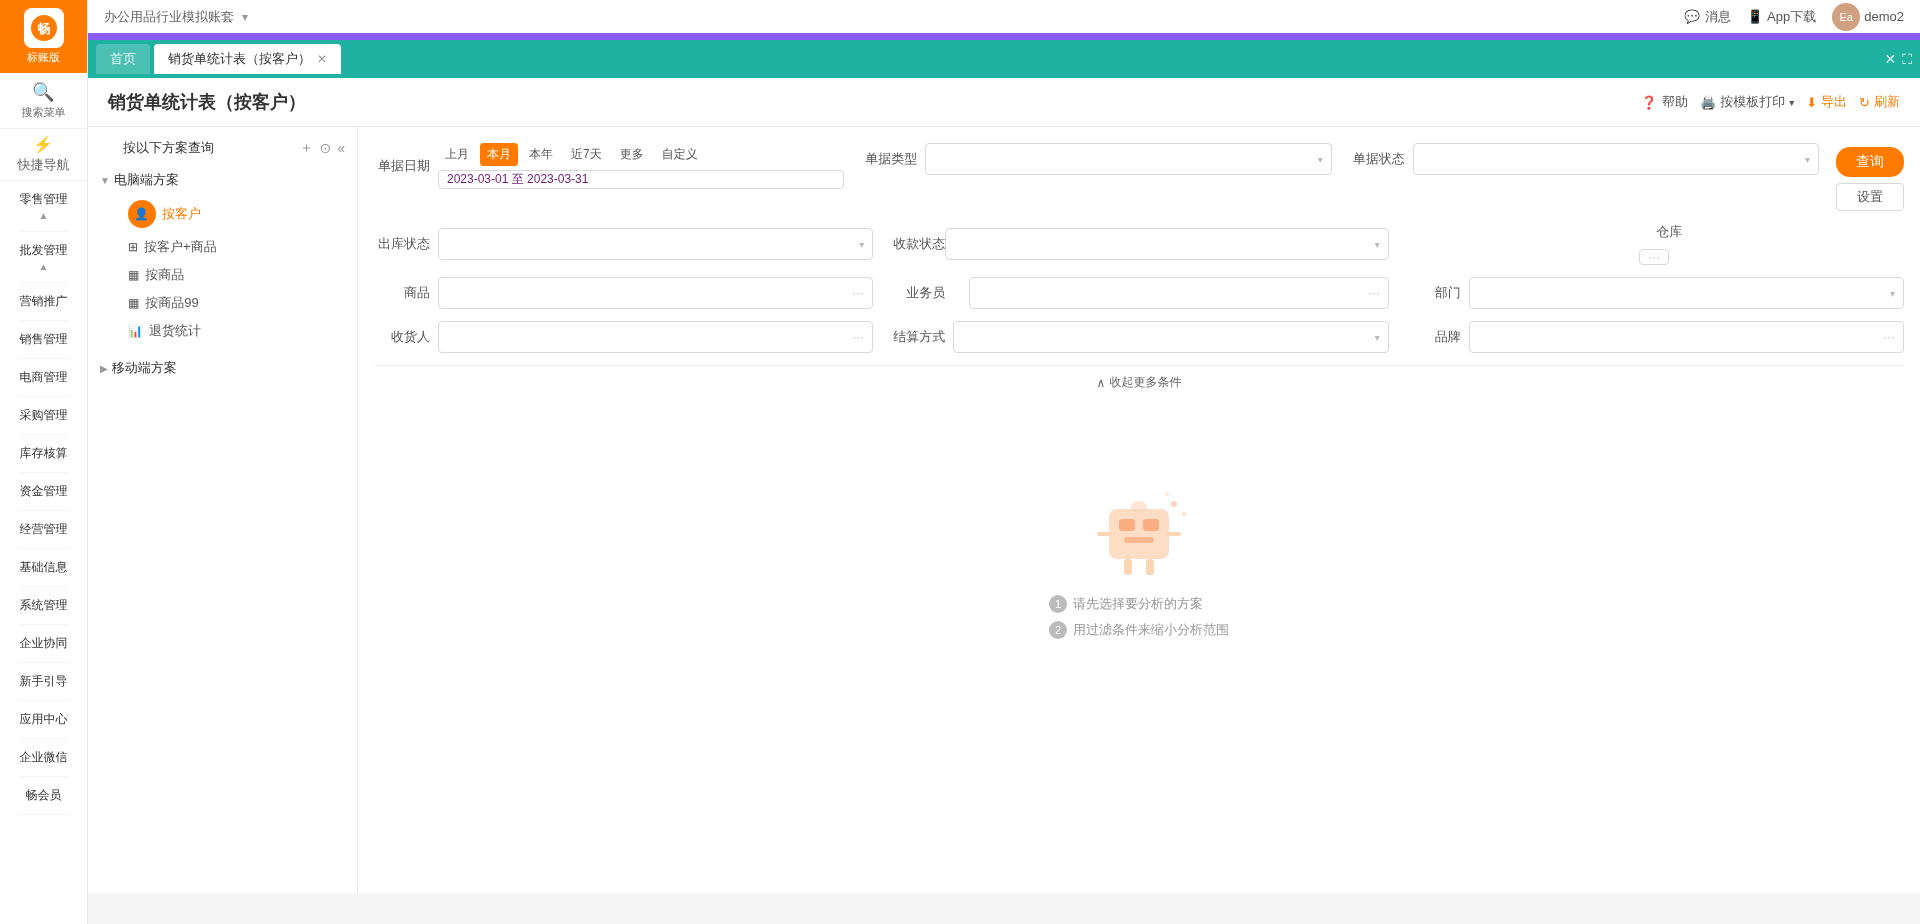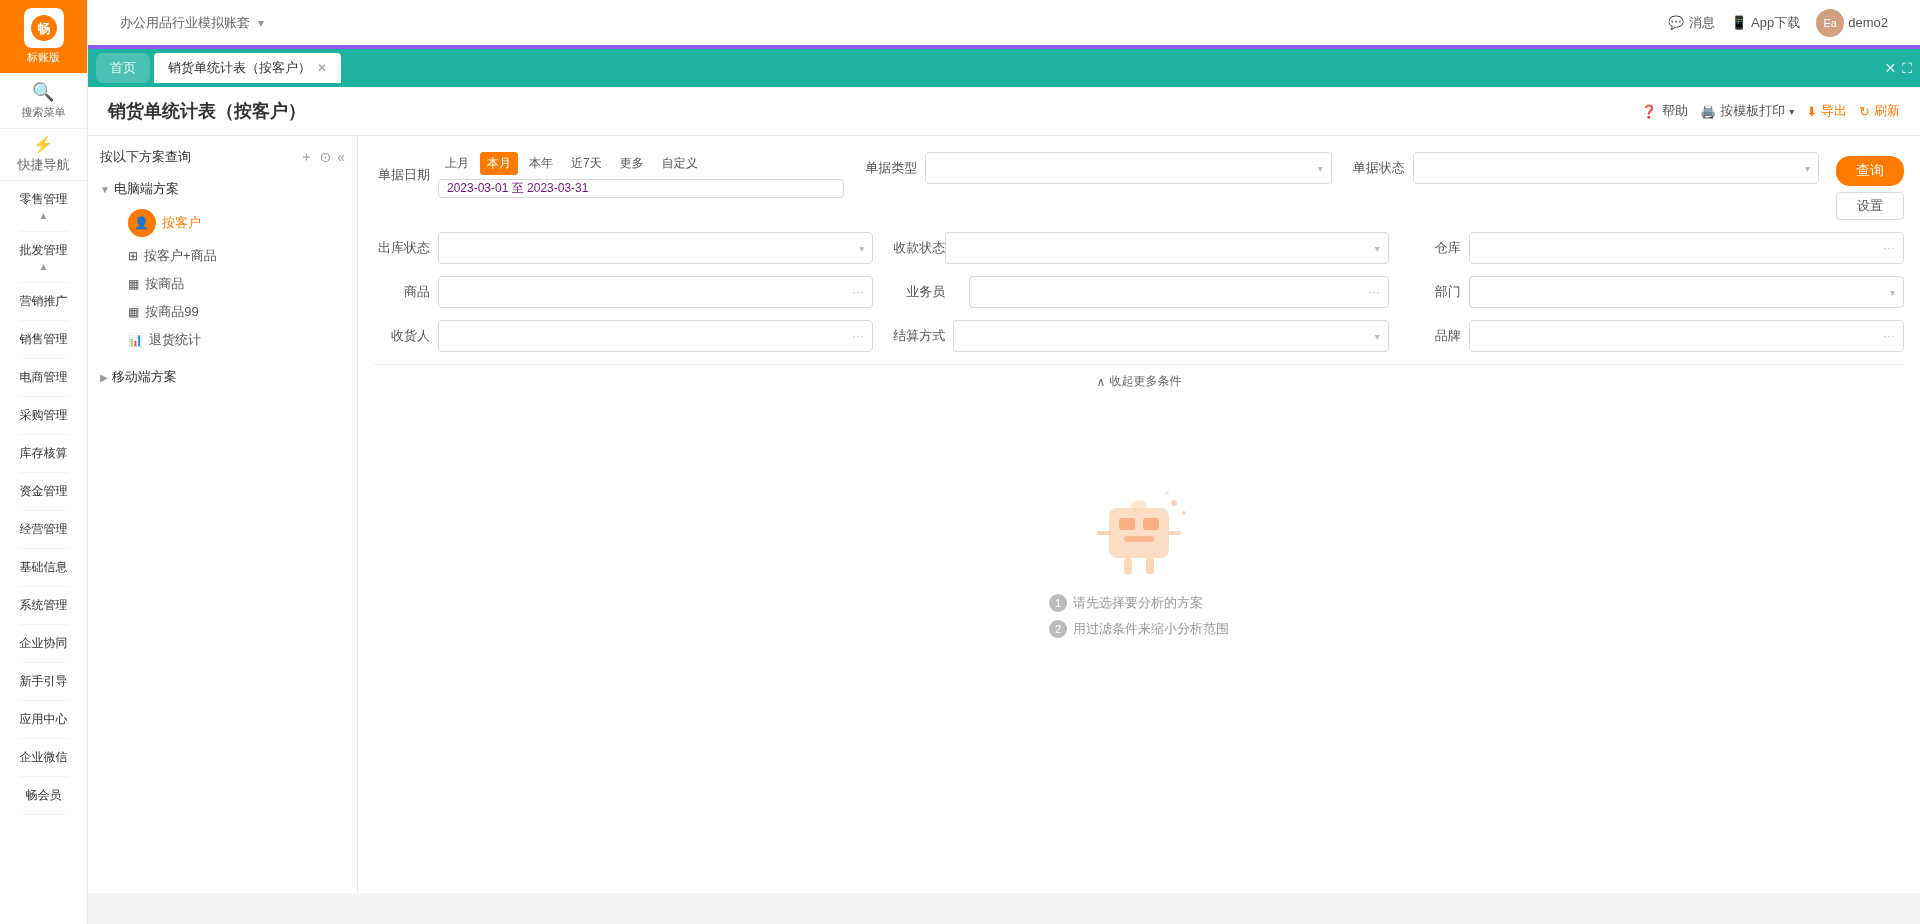--- a/index.html
+++ b/index.html
@@ -18,31 +18,31 @@
     .sidebar-nav .s-icon { font-size: 16px; color: #999; }
     .sidebar-nav .s-label { font-size: 13px; color: #666; margin-top: 2px; }
     .sidebar-menu-item { width: 100%; padding: 10px 0; display: flex; flex-direction: column; align-items: center; cursor: pointer; border-bottom: 1px solid #f5f5f5; }
     .sidebar-menu-item .m-label { font-size: 12px; color: #333; }
     .sidebar-menu-item .m-arrow { font-size: 10px; color: #999; margin-top: 2px; }
 
     
     .main-area { flex: 1; display: flex; flex-direction: column; overflow: hidden; }
 
     
-    .top-header { height: 49px; background: #fff; display: flex; align-items: center; padding: 0 32px; border-bottom: 4px solid #8b5cf6; justify-content: space-between; }
+    .top-header { height: 40px; background: #fff; display: flex; align-items: center; padding: 0 16px; border-bottom: 7px solid #8b5cf6; justify-content: space-between; }
     .top-header-left { display: flex; align-items: center; gap: 8px; font-size: 13px; color: #666; }
     .top-header-left .dropdown-icon { font-size: 12px; color: #999; }
     .top-header-right { display: flex; align-items: center; gap: 16px; font-size: 13px; color: #555; }
     .top-header-right .icon-btn { display: flex; align-items: center; gap: 4px; cursor: pointer; color: #555; }
     .user-avatar { width: 28px; height: 28px; border-radius: 50%; background: #d0a080; display: flex; align-items: center; justify-content: center; color: #fff; font-size: 11px; overflow: hidden; }
 
     
     .tab-bar { height: 38px; background: #20b2a0; display: flex; align-items: center; padding: 0 8px; gap: 4px; }
     .tab-item { height: 30px; padding: 0 14px; display: flex; align-items: center; gap: 6px; border-radius: 4px 4px 0 0; cursor: pointer; font-size: 13px; color: rgba(255,255,255,0.85); background: rgba(255,255,255,0.15); }
-    .tab-item.home { background: rgba(255,255,255,0.2); border-radius: 7px; }
+    .tab-item.home { background: rgba(255,255,255,0.2); }
     .tab-item.active { background: #fff; color: #333; }
     .tab-item .close-btn { font-size: 12px; color: #999; cursor: pointer; }
     .maximize-btn { margin-left: auto; display: flex; align-items: center; gap: 6px; }
     .maximize-btn span { color: rgba(255,255,255,0.85); cursor: pointer; font-size: 14px; }
 
     
     .page-content { flex: 1; background: #f5f5f5; overflow-y: auto; padding: 0; }
 
     
     .page-header { background: #fff; padding: 12px 20px 0 20px; border-bottom: 1px solid #e8e8e8; display: flex; align-items: center; justify-content: space-between; }
@@ -51,21 +51,21 @@
     .action-btn { display: flex; align-items: center; gap: 4px; font-size: 13px; color: #555; cursor: pointer; }
     .action-btn.orange { color: #ff7b00; }
     .action-btn .btn-arrow { font-size: 10px; }
 
     
     .content-body { display: flex; background: #fff; min-height: calc(100% - 80px); }
 
     
     .left-panel { width: 270px; border-right: 1px solid #e8e8e8; padding: 12px 0; flex-shrink: 0; }
     .left-panel-header { display: flex; align-items: center; justify-content: space-between; padding: 0 12px 8px 12px; }
-    .left-panel-title { font-size: 13px; color: #333; font-weight: 500; }
+    .left-panel-title { font-size: 13px; color: #333; font-weight: 500; margin-left: 23px; }
     .left-panel-actions { display: flex; align-items: center; gap: 6px; }
     .left-panel-actions span { cursor: pointer; color: #999; font-size: 14px; }
     .tree-item { display: flex; align-items: center; padding: 6px 12px; cursor: pointer; font-size: 13px; }
     .tree-item .tree-arrow { margin-right: 4px; font-size: 10px; color: #999; }
     .tree-item .tree-label { }
     .tree-child { padding-left: 32px; }
     .tree-child-item { display: flex; align-items: center; padding: 5px 12px 5px 8px; cursor: pointer; font-size: 13px; color: #555; }
     .tree-child-item.active { color: #ff7b00; }
     .tree-child-item .child-icon { margin-right: 6px; font-size: 12px; }
     .tree-active-badge { width: 28px; height: 28px; background: #ff7b00; border-radius: 50%; display: flex; align-items: center; justify-content: center; color: #fff; font-size: 12px; margin-right: 6px; }
@@ -348,21 +348,21 @@
           <div style="flex: 1;">
             <div style="display: flex; align-items: center; ">
               <span class="filter-label">收款状态</span>
               <div class="filter-control" style="flex:1;">
                 <span class="ctrl-text"></span>
                 <span class="ctrl-arrow">▾</span>
               </div>
             </div>
           </div>
           <div style="flex: 1;">
-            <div style="display: flex; align-items: center; gap: 8px;">
+            <div style="display: flex; align-items: center; gap: 8px; flex-direction: column;">
               <span class="filter-label">仓库</span>
               <div class="filter-control" style="flex:1;">
                 <span class="ctrl-text"></span>
                 <span class="ctrl-more">···</span>
               </div>
             </div>
           </div>
         </div>
 
         <div style="display: flex; gap: 16px; align-items: center; margin-bottom: 12px;">

